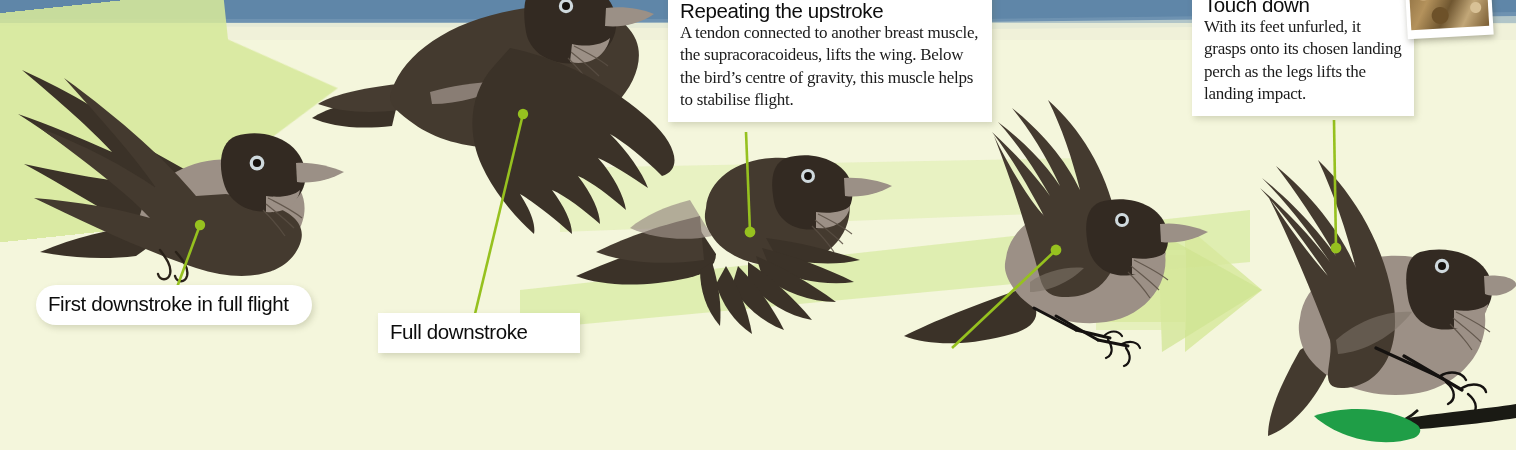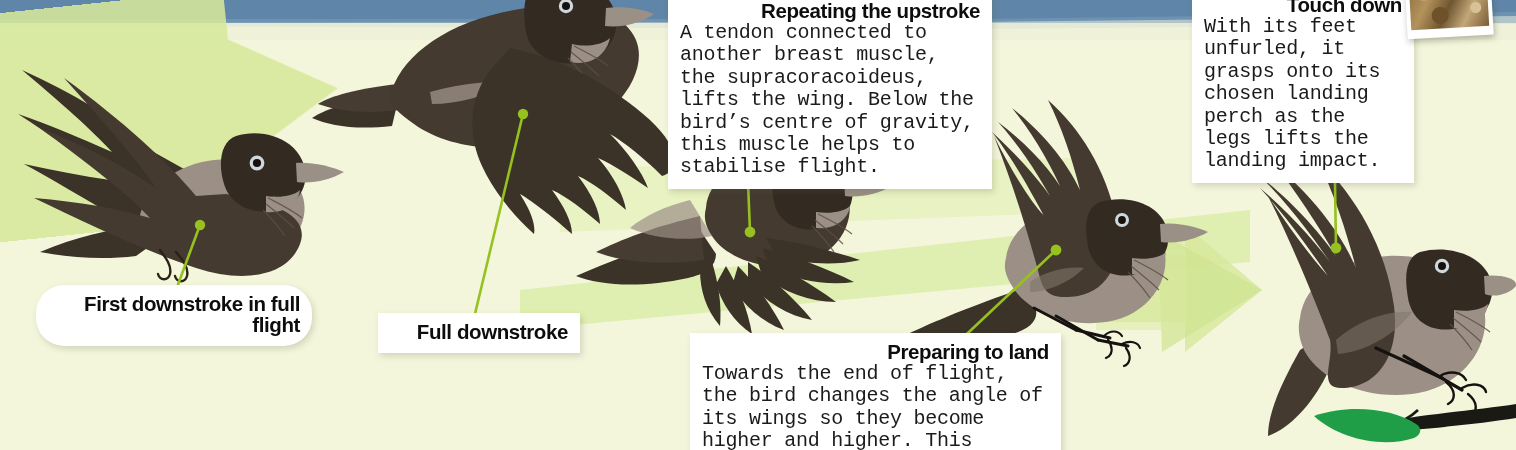--- a/index.html
+++ b/index.html
@@ -31,31 +31,30 @@
     position: absolute;
     background: #ffffff;
     box-sizing: border-box;
     padding: 8px 12px 10px 12px;
     box-shadow: 2px 3px 6px rgba(90,95,60,0.22);
     z-index: 40;
   }
   .callout h3 {
     margin: 0 0 1px 0;
     font-family: "Liberation Sans", sans-serif;
-    font-weight: bold;
+    font-weight: normal;
     font-size: 20.5px;
     line-height: 21px;
     letter-spacing: -0.4px;
     color: #0d0d0d;
-    text-align: right;
   }
   .callout p {
     margin: 0;
-    font-family: Liberation Mono, monospace;
-    font-size: 20px;
+    font-family: Liberation Serif, serif;
+    font-size: 17px;
     line-height: 22.4px;
     letter-spacing: -0.25px;
     color: #1b1b1b;
   }
 
   
   #cal-1 { left: 36px;   top: 285px;  width: 276px; border-radius: 28px; }
   #cal-2 { left: 378px;  top: 313px;  width: 202px; }
   #cal-3 { left: 668px;  top: -8px;   width: 324px; }
   #cal-4 { left: 690px;  top: 333px;  width: 371px; }
@@ -360,24 +359,20 @@
 
   <div class="callout" id="cal-2">
     <h3>Full downstroke</h3>
   </div>
 
   <div class="callout" id="cal-3">
     <h3>Repeating the upstroke</h3>
     <p>A tendon connected to another breast muscle, the supracoracoideus, lifts the wing. Below the bird’s centre of gravity, this muscle helps to stabilise flight.</p>
   </div>
 
-  <div class="callout" id="cal-4">
-    <h3>Preparing to land</h3>
-    <p>Towards the end of flight, the bird changes the angle of its wings so they become higher and higher. This increases drag to reduce speed.</p>
-  </div>
 
   <div class="callout" id="cal-5">
     <h3>Touch down</h3>
     <p>With its feet unfurled, it grasps onto its chosen landing perch as the legs lifts the landing impact.</p>
   </div>
 
   <div id="photo-frame">
     <div id="photo-inner"></div>
   </div>
 

